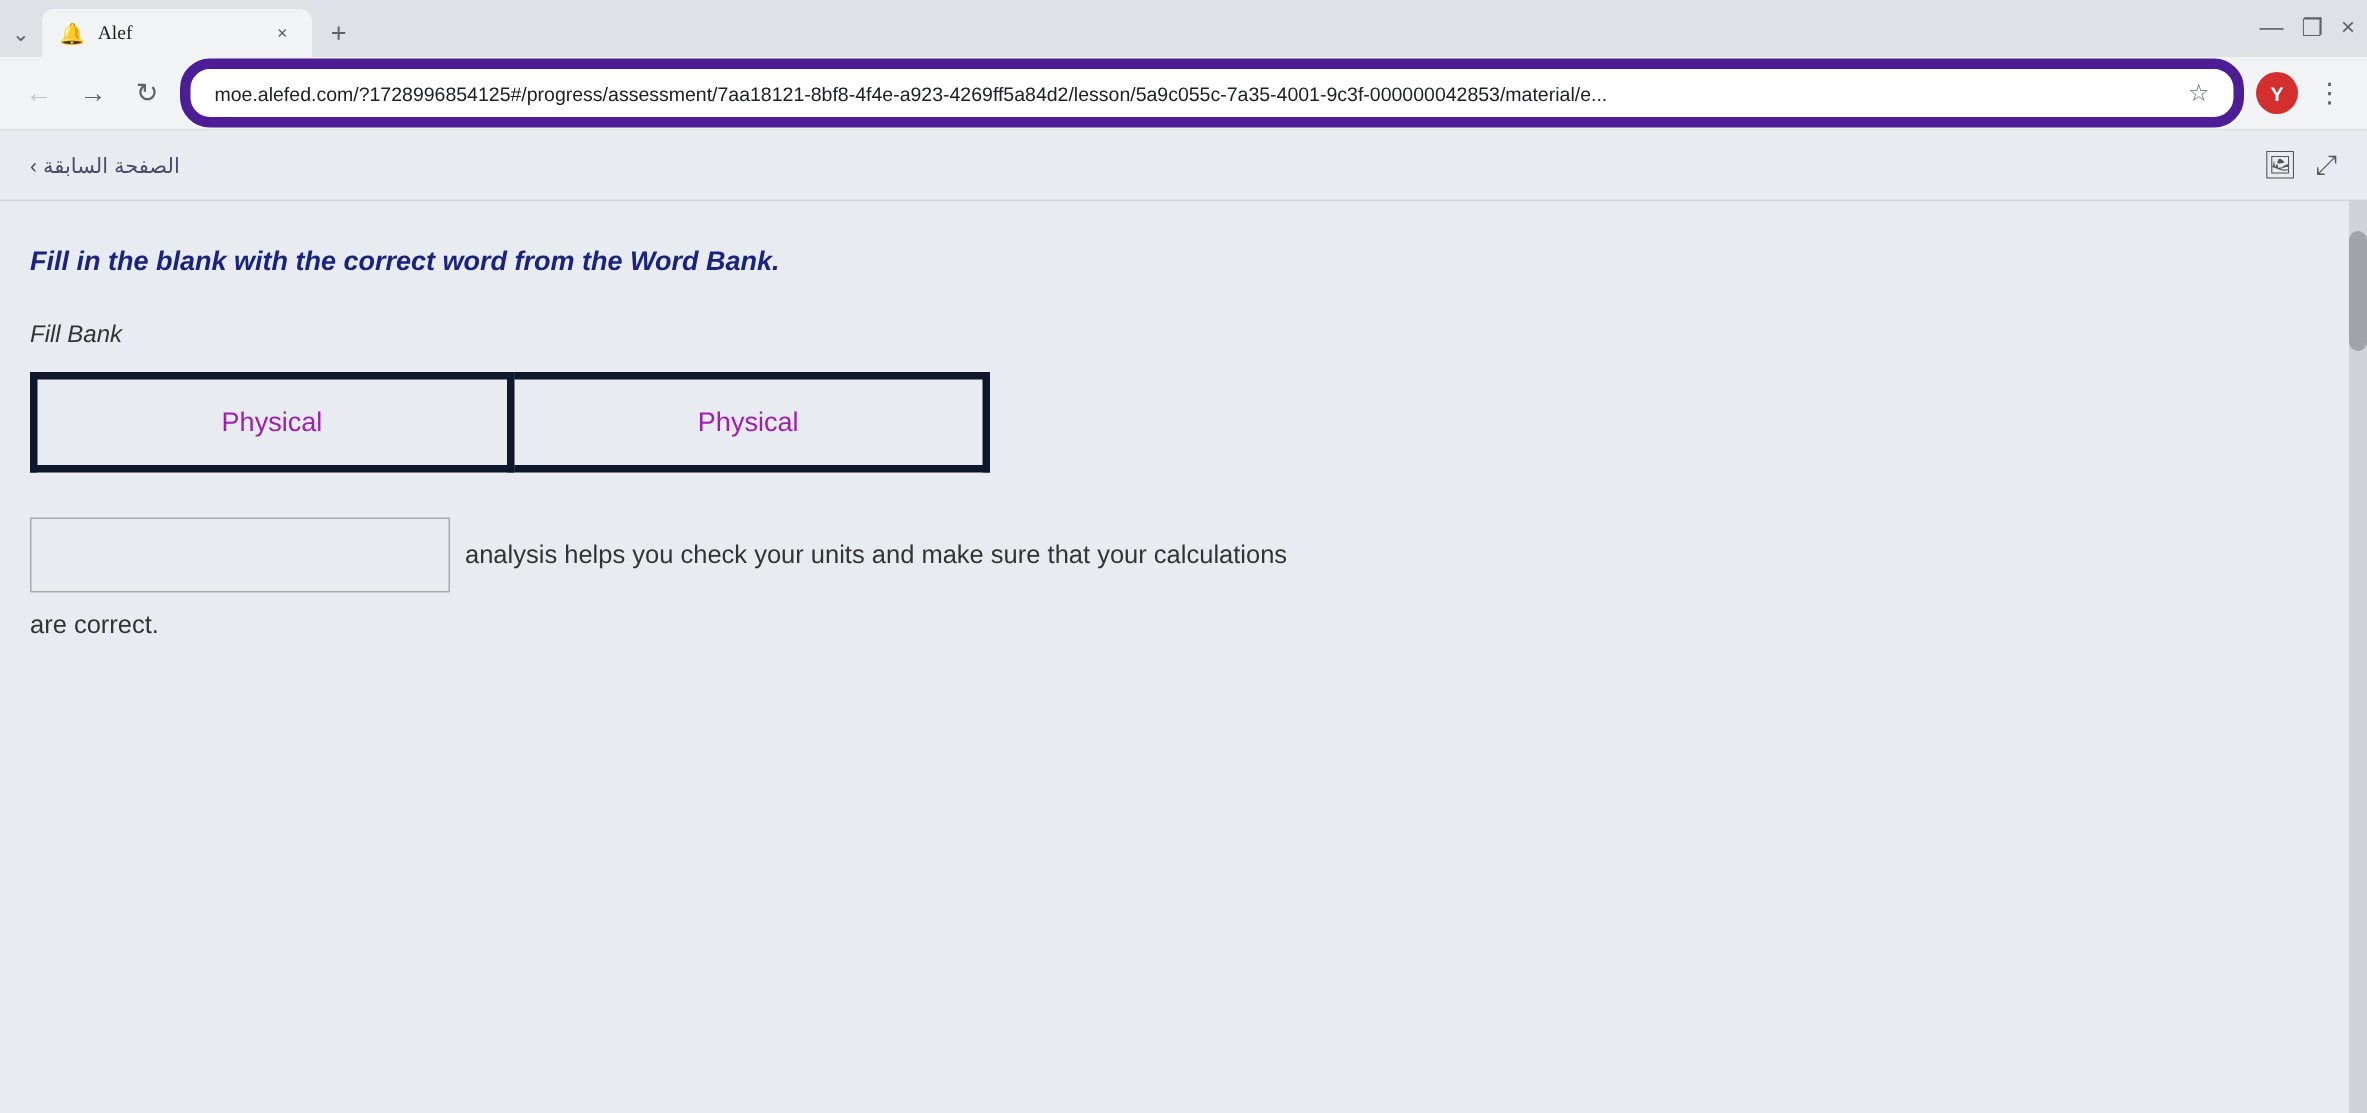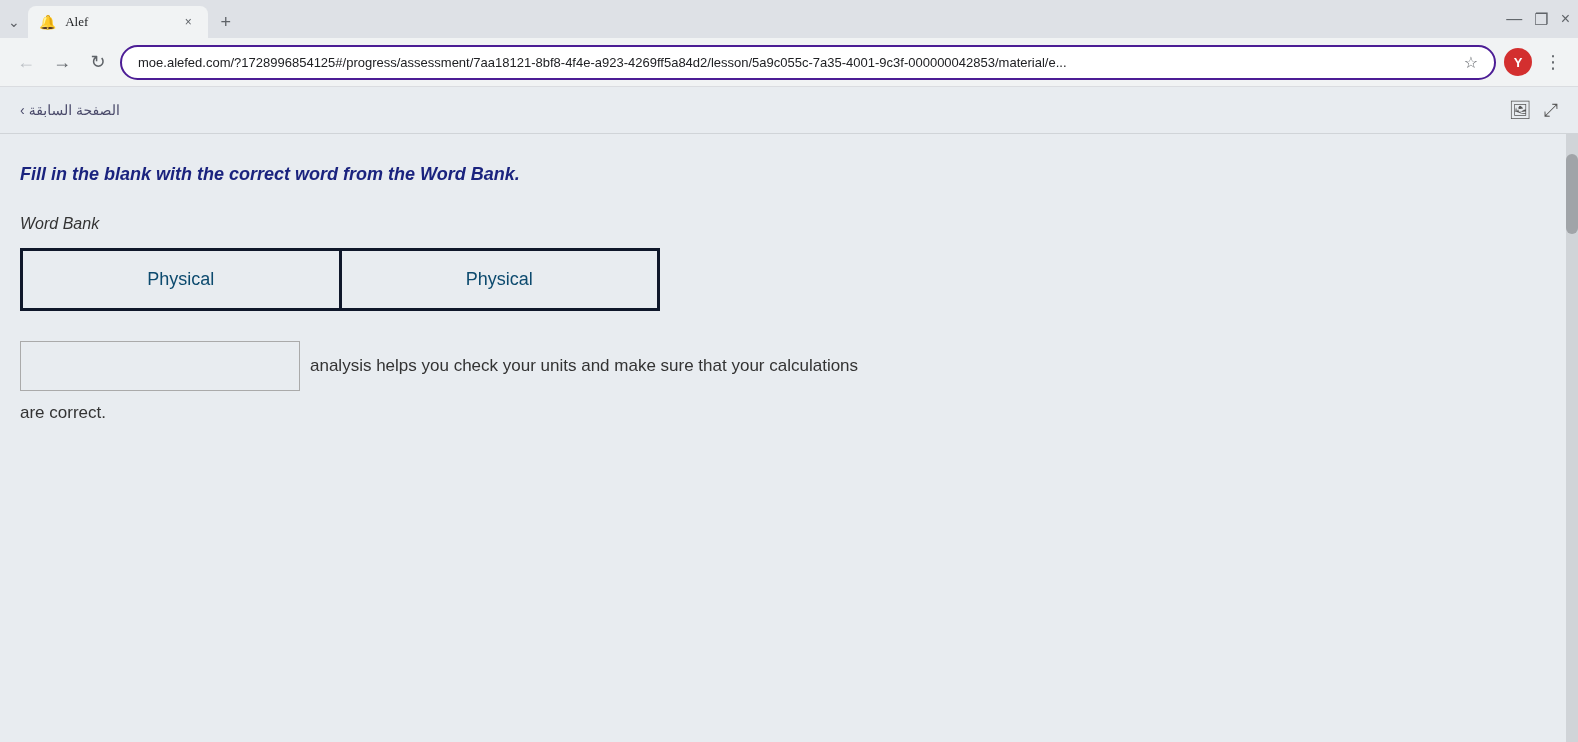--- a/index.html
+++ b/index.html
@@ -103,21 +103,21 @@
       padding: 4px;
       width: 28px;
       text-align: center;
     }
 
     .nav-btn.disabled { color: #bdc1c6; cursor: default; }
 
     .url-bar {
       flex: 1;
       background: #fff;
-      border: 2px solid #4c1d95;
+      border: 7px solid #4c1d95;
       border-radius: 20px;
       padding: 6px 16px;
       font-size: 13px;
       color: #202124;
       display: flex;
       align-items: center;
       gap: 8px;
     }
 
     .url-text {
@@ -245,24 +245,24 @@
 
     
     .word-bank-table {
       border-collapse: collapse;
       width: 640px;
       margin-bottom: 30px;
       background: #e8ecf0;
     }
 
     .word-bank-table td {
-      border: 3px solid #0f172a;
+      border: 5px solid #0f172a;
       padding: 18px 30px;
       font-size: 18px;
-      color: #0c4a6e;
+      color: #a21caf;
       text-align: center;
       background: #e8ecf0;
       width: 320px;
     }
 
     
     .fill-blank-row {
       display: flex;
       align-items: flex-start;
       gap: 0;
@@ -333,21 +333,21 @@
     <div class="top-nav-right">
       <span class="icon-btn">🖼</span>
       <span class="icon-btn">⤢</span>
     </div>
   </div>
 
   <div class="main-content">
 
     <div class="instruction-text">Fill in the blank with the correct word from the Word Bank.</div>
 
-    <div class="word-bank-label">Word Bank</div>
+    <div class="word-bank-label">Fill Bank</div>
 
     <table class="word-bank-table">
       <tbody>
         <tr>
           <td>Physical</td>
           <td>Physical</td>
         </tr>
       </tbody>
     </table>
 

